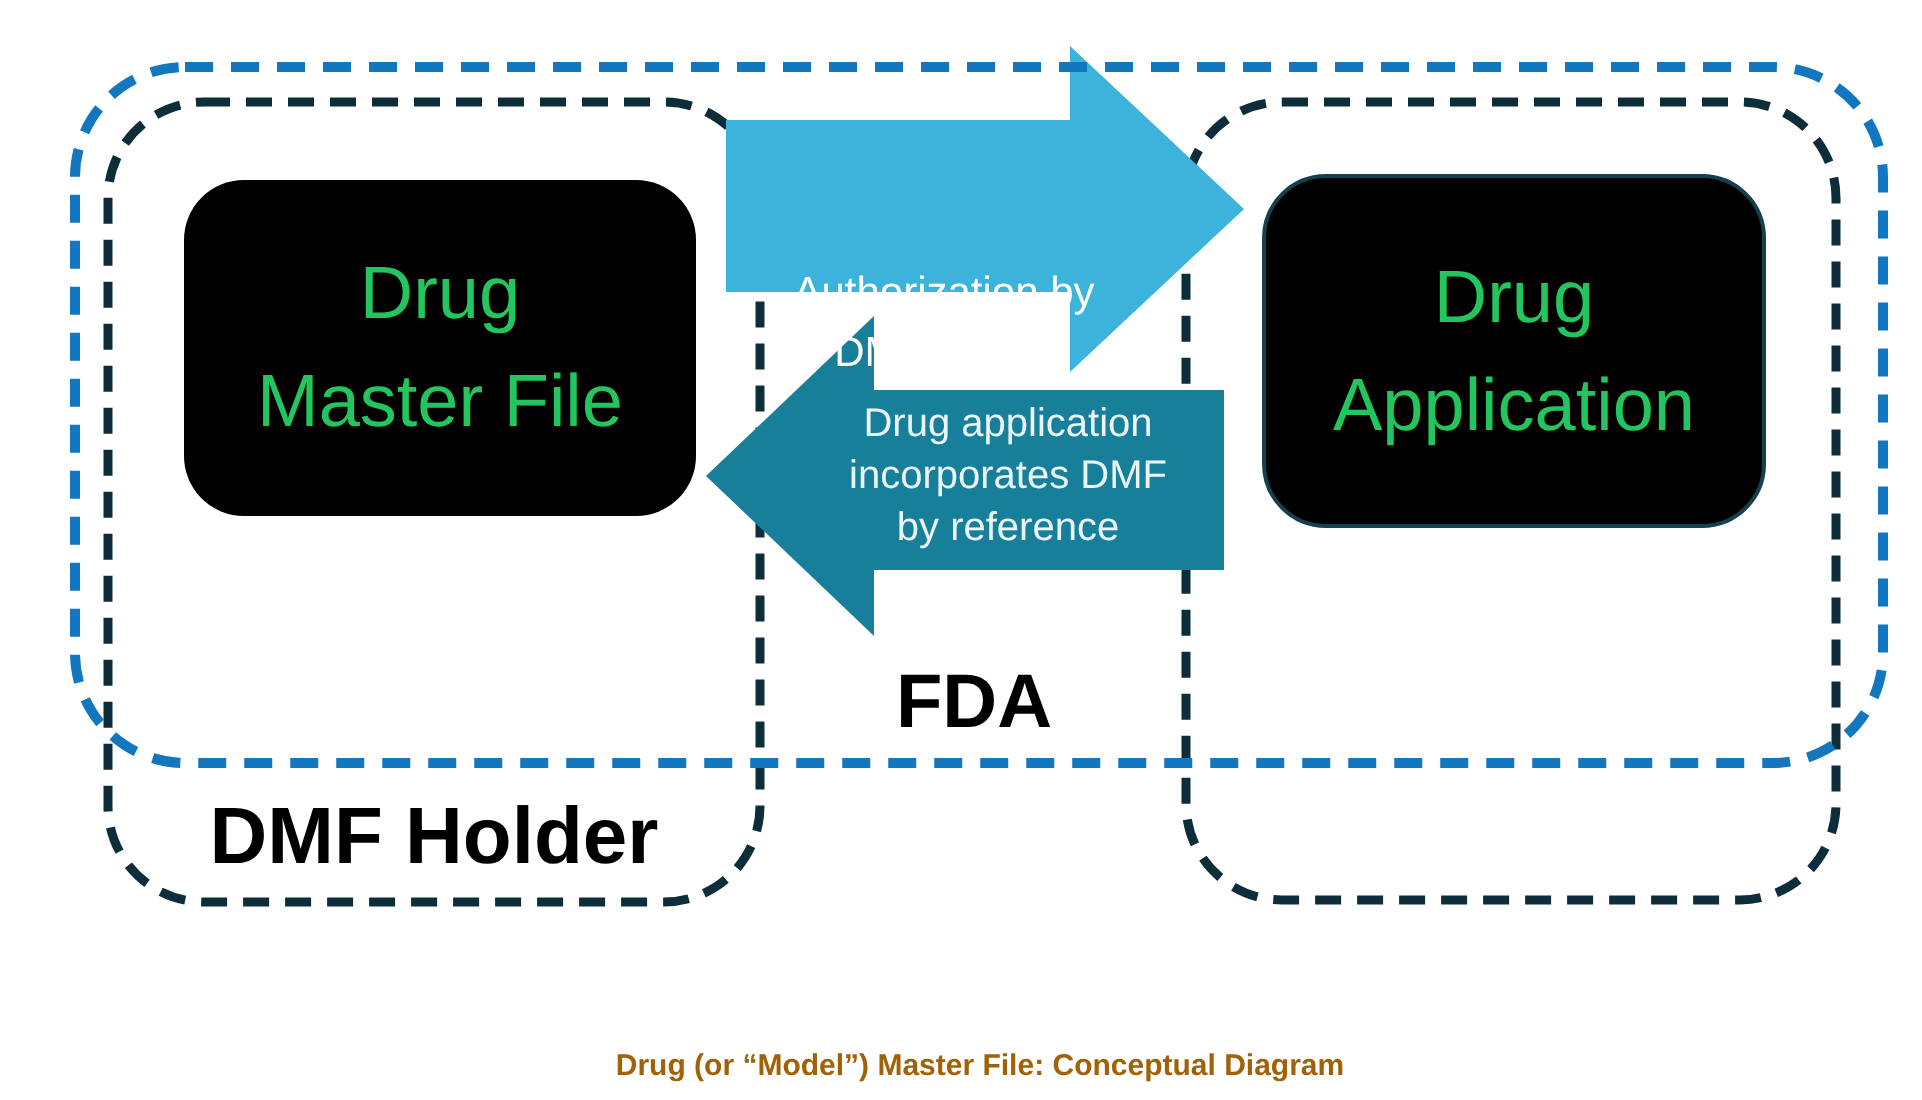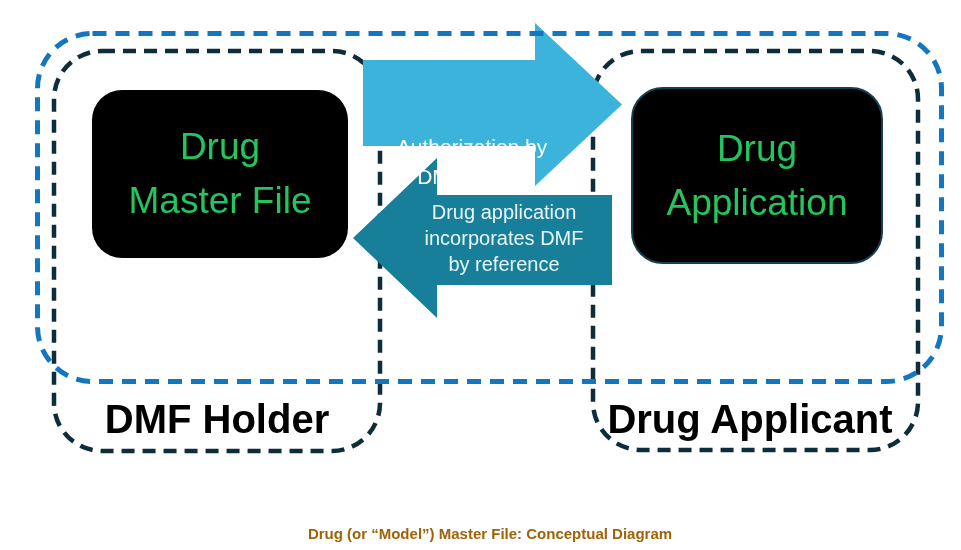--- a/index.html
+++ b/index.html
@@ -65,20 +65,20 @@
 Application</span>
   </div>
 
   <div class="arrow-label auth">Authorization by
 DMF holder</div>
 
   <div class="arrow-label incorp">Drug application
 incorporates DMF
 by reference</div>
 
+  <div class="zone-label fda">FDA</div>
 
   <div class="zone-label dmf">DMF Holder</div>
 
-  <div class="zone-label applicant">Drug Applicant</div>
 
   <div class="caption">Drug (or “Model”) Master File: Conceptual Diagram</div>
 
 </div>
 
 </body></html>

